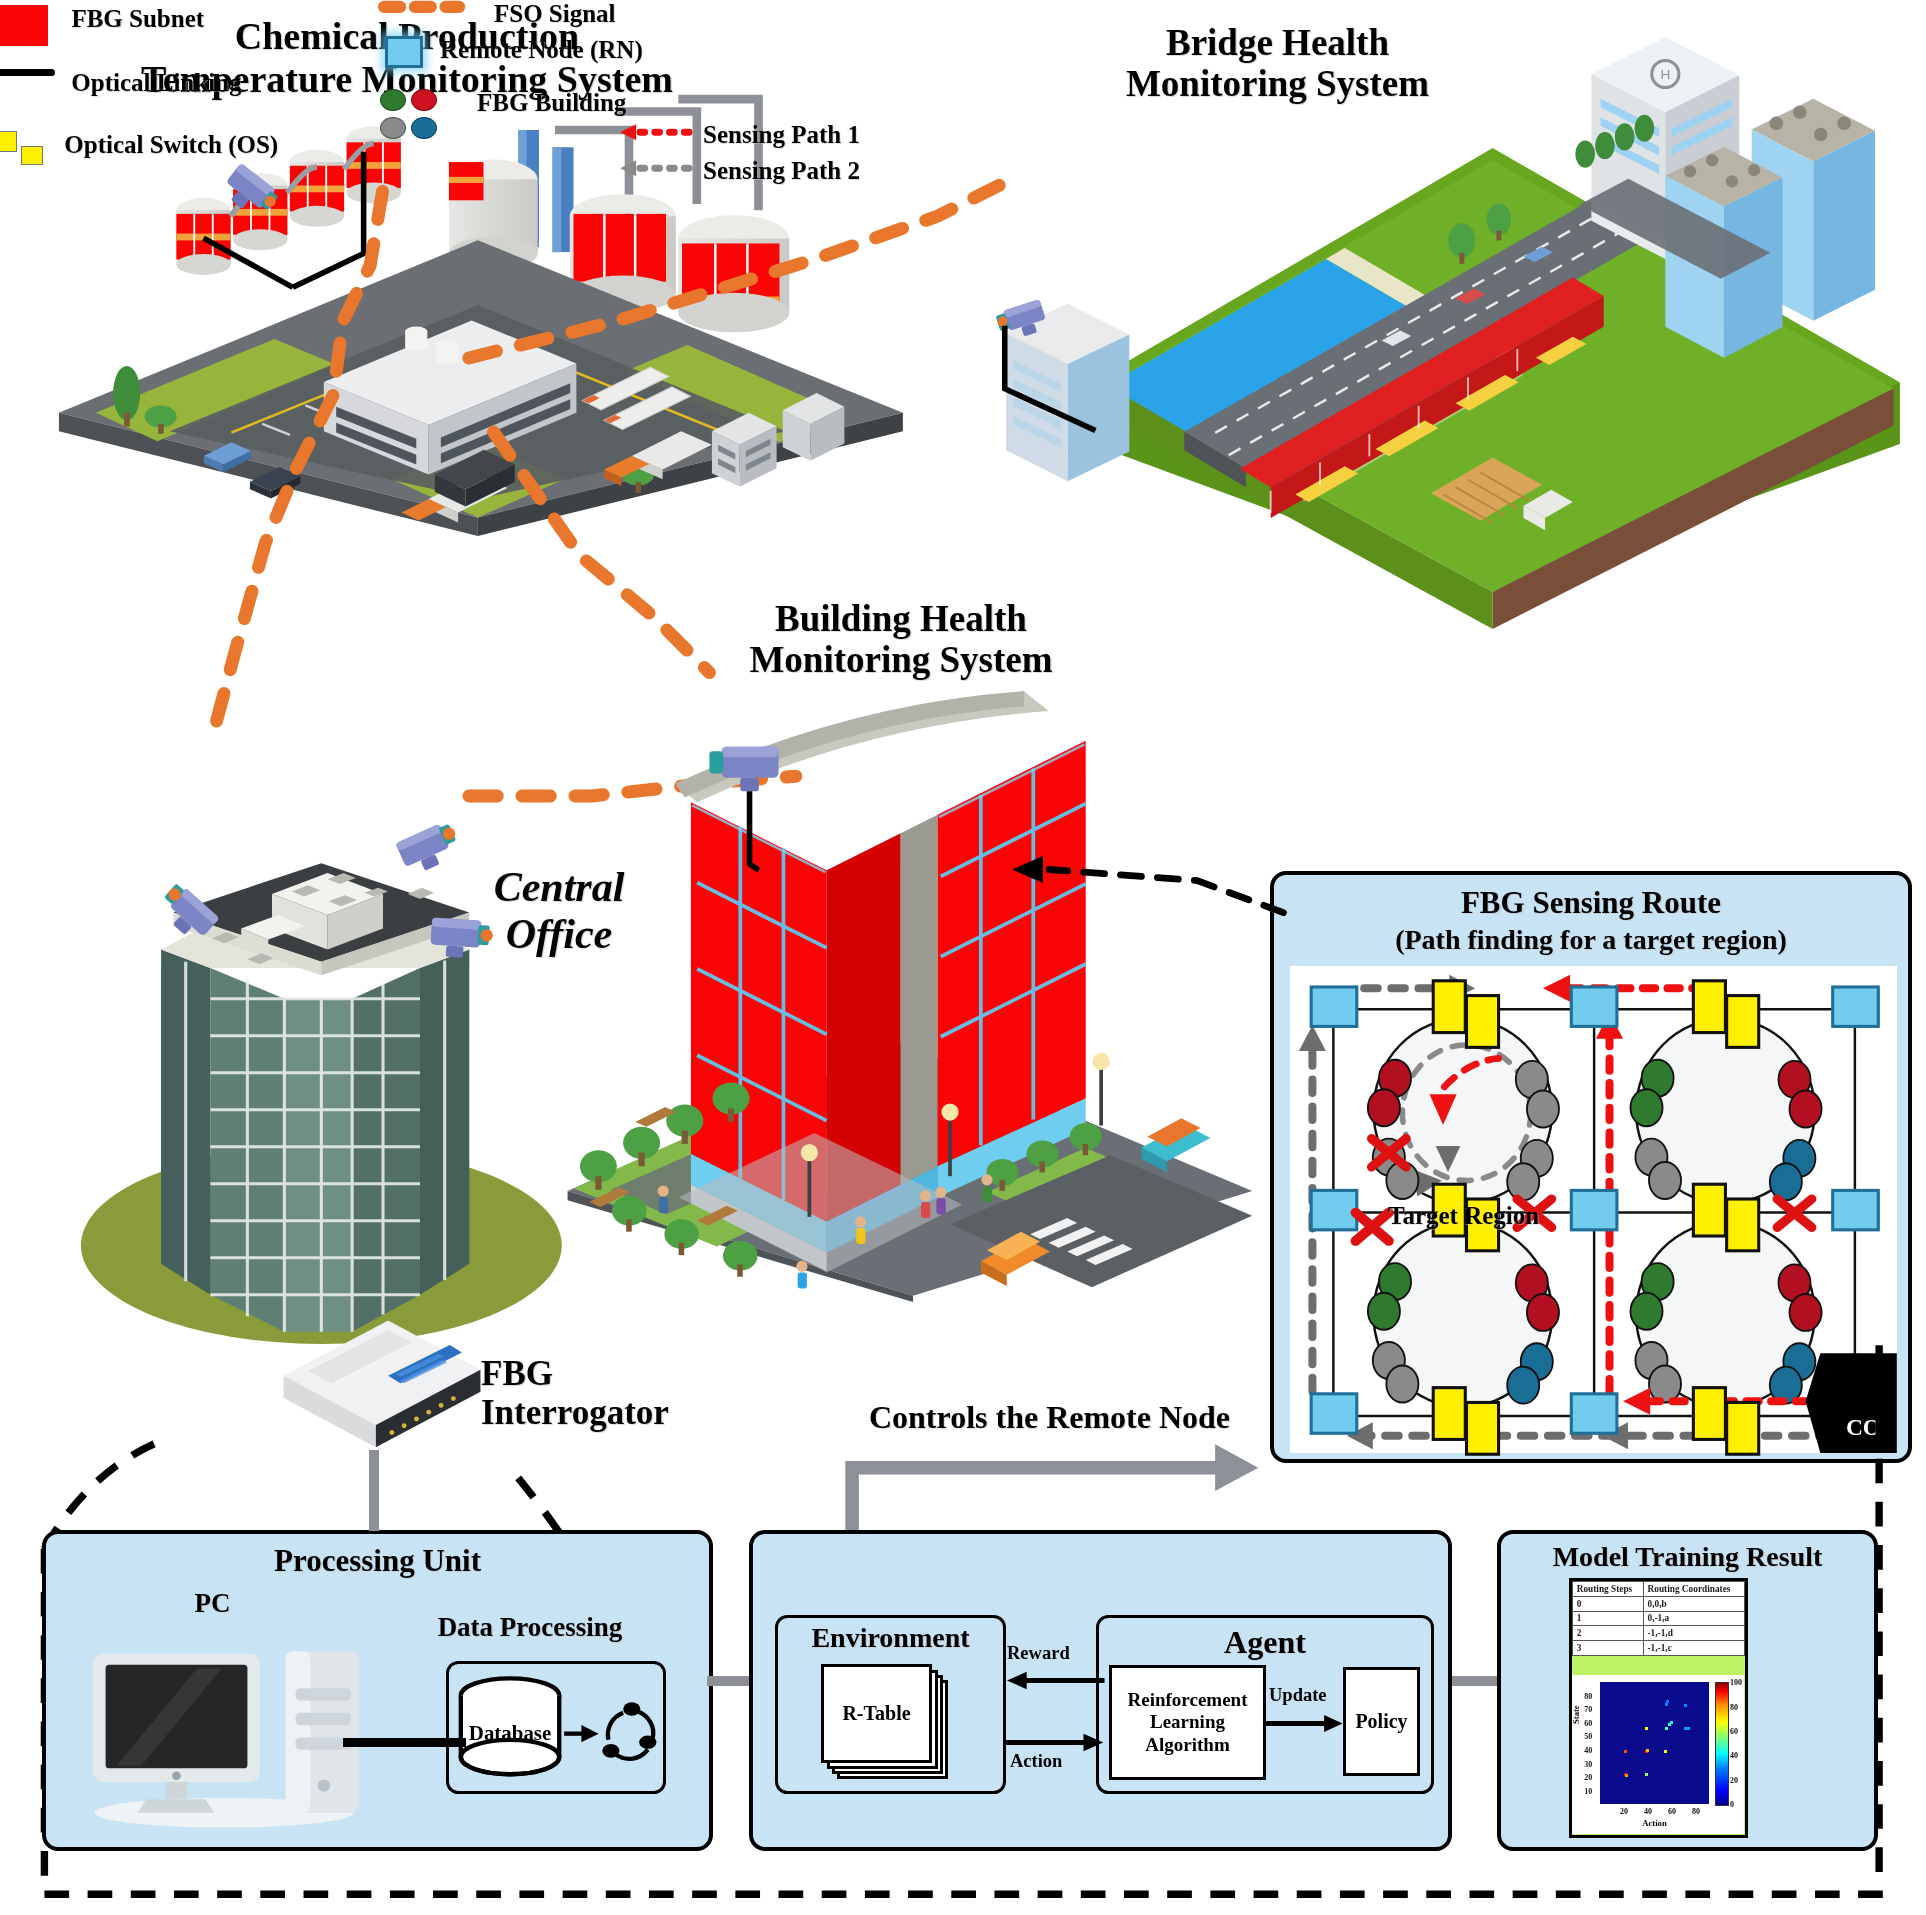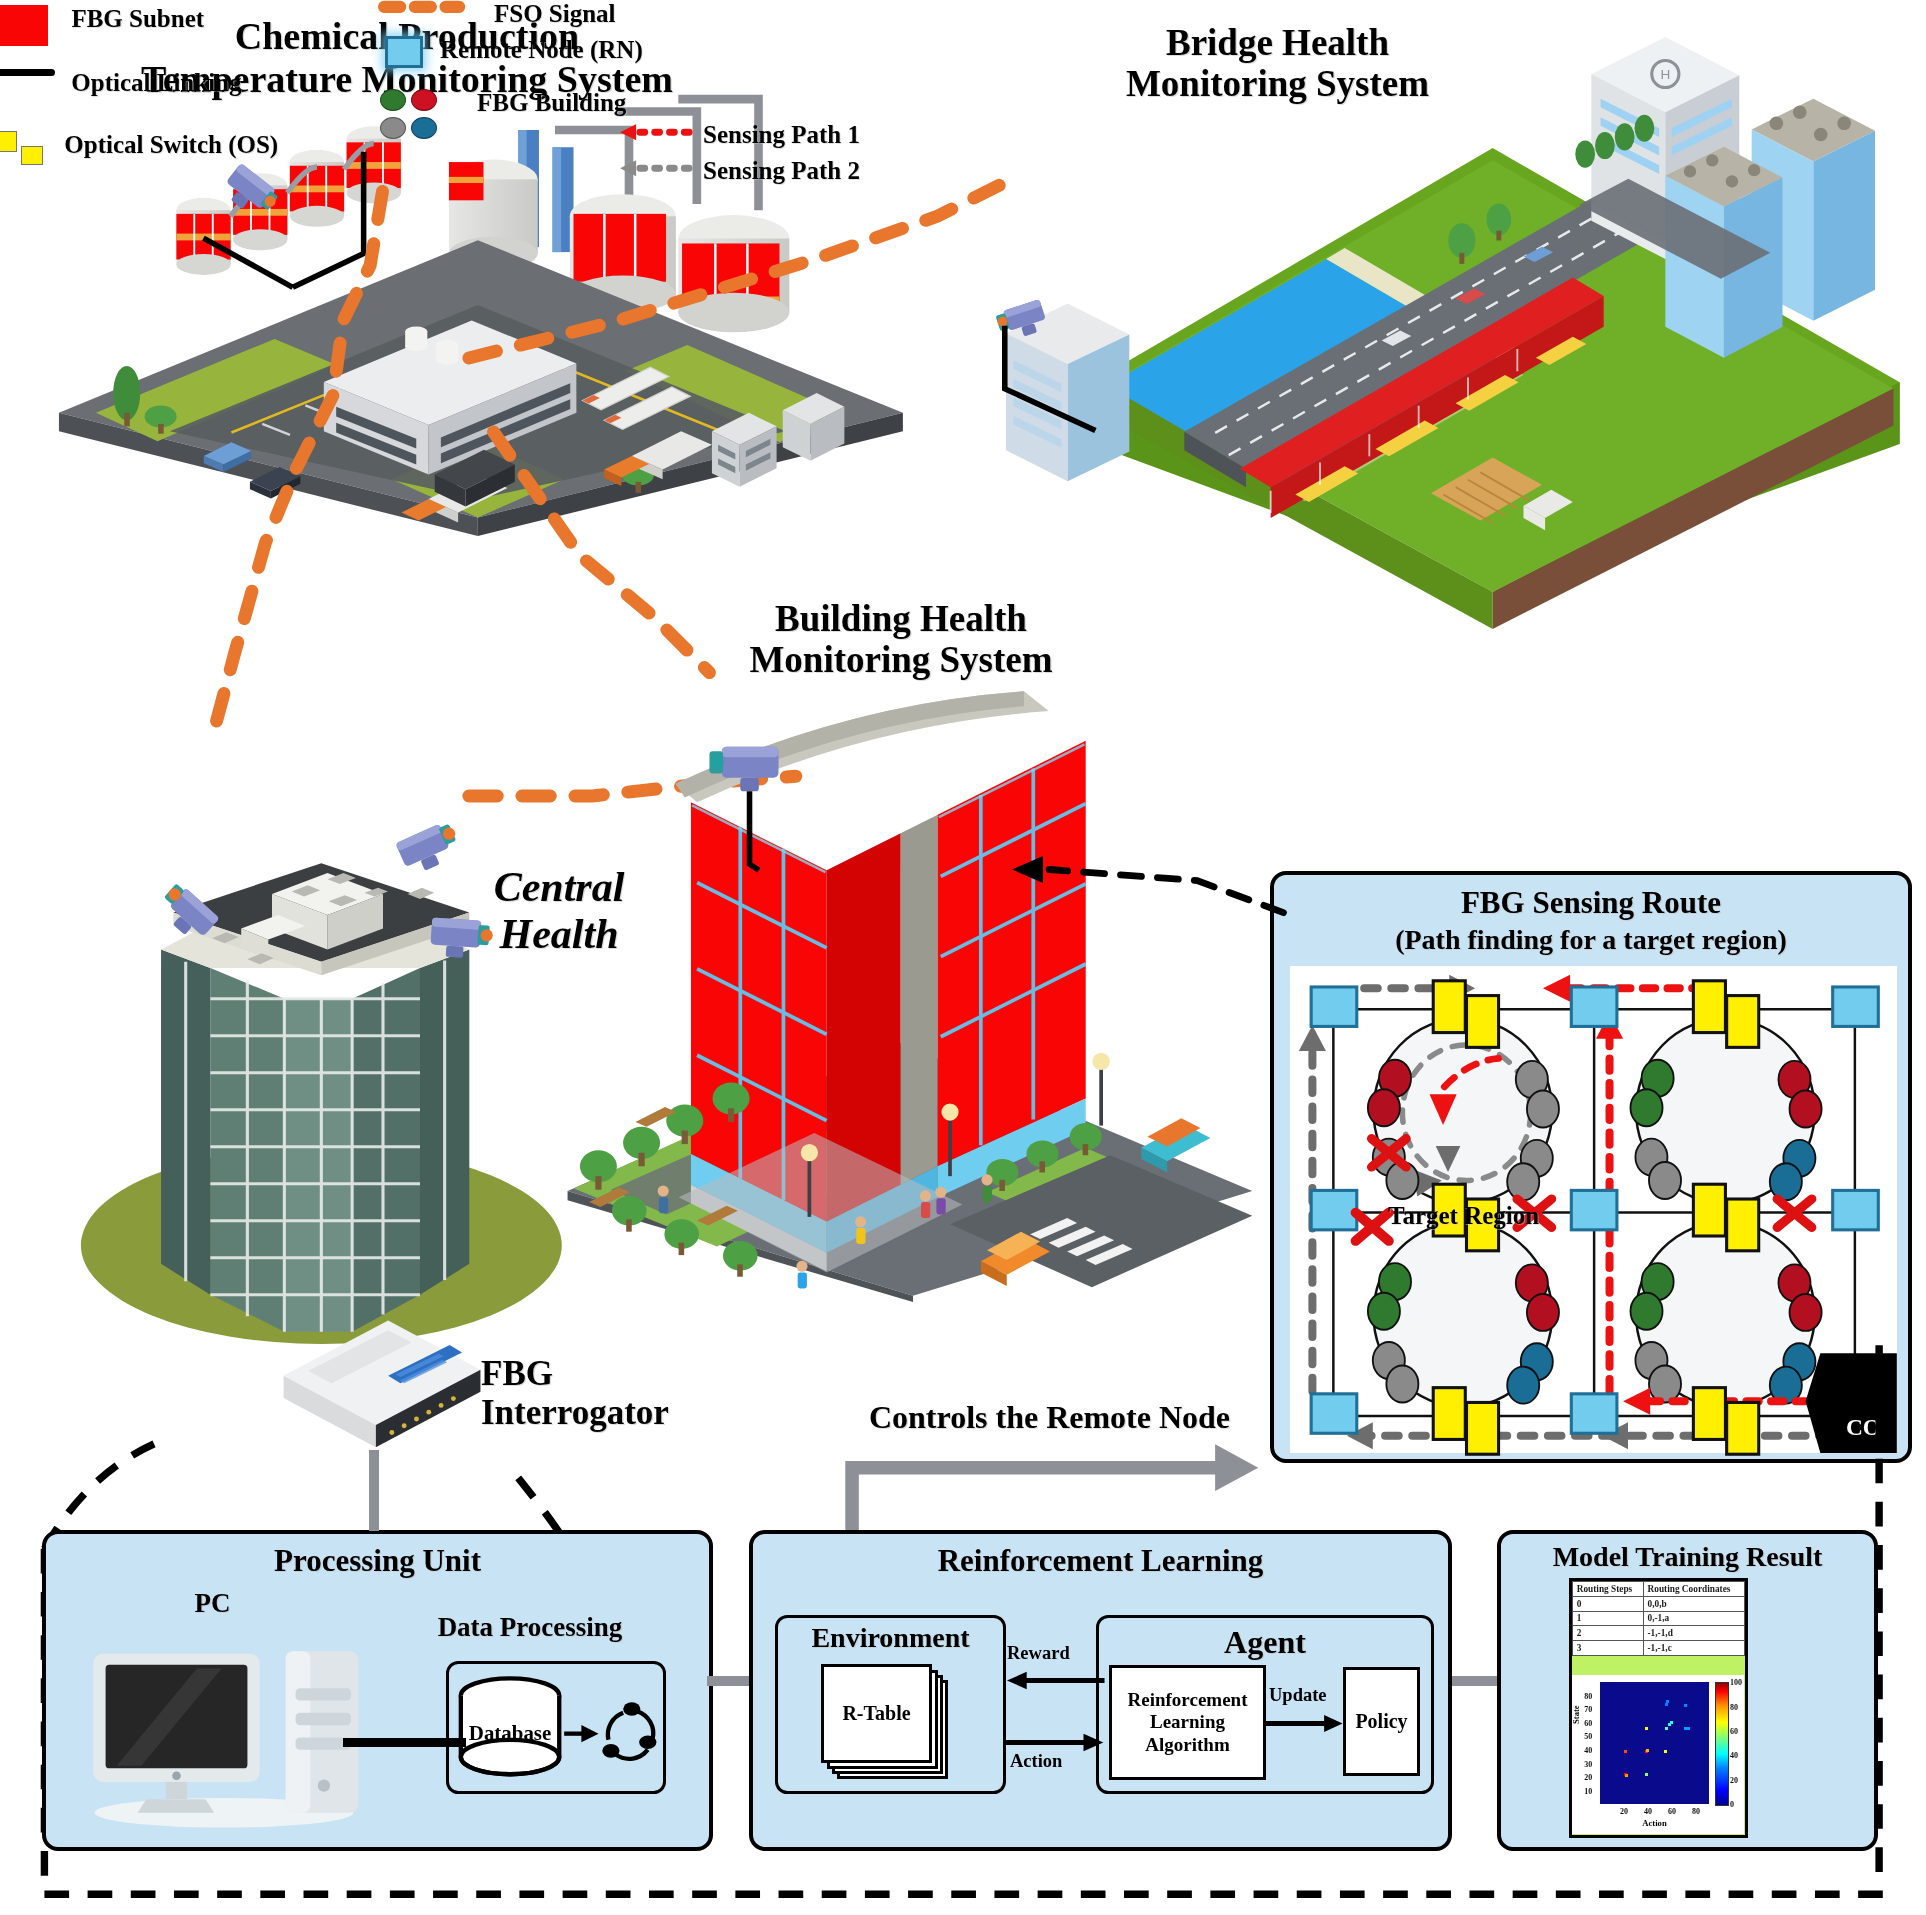--- a/index.html
+++ b/index.html
@@ -532,21 +532,21 @@
     <rect x="0" y="0" width="80" height="15" rx="6" fill="#9aa2d8"></rect>
     <rect x="76" y="7" width="18" height="32" rx="4" fill="#2c9c9c"></rect>
     <circle cx="90" cy="23" r="10" fill="#e8762c"></circle>
     <rect x="26" y="44" width="28" height="18" rx="4" fill="#6b74b4"></rect>
   </g>
 </svg>
 </div>
 
 <div class="abs ttl" style="left:457px;top:864px;width:204px;font-size:42px;font-style:italic;">
   <div>Central</div>
-  <div>Health</div>
+  <div>Office</div>
 </div>
 
 <div class="abs" style="left:265px;top:1302px;width:234px;height:160px;">
 <svg width="234" height="160" viewBox="0 0 380 260">
   <polygon points="30,120 200,30 350,110 180,200" fill="#f0f1f2"></polygon>
   <polygon points="30,120 180,200 180,236 30,156" fill="#d9dbdd"></polygon>
   <polygon points="180,200 350,110 350,146 180,236" fill="#2a2d31"></polygon>
   <polygon points="70,112 200,46 238,66 108,132" fill="#e2e4e6"></polygon>
   <polygon points="200,120 300,70 320,82 220,132" fill="#2d6fc0"></polygon>
   <g fill="#4d8fe0" opacity=".75">
@@ -1019,21 +1019,20 @@
   <div class="abs" style="left:297px;top:204px;width:123px;height:8.6px;background:#000;"></div>
 </div>
 
 <div class="abs" style="left:369px;top:1450px;width:10px;height:81px;background:#8d9096;"></div>
 
 <div class="abs" style="left:707px;top:1676px;width:47px;height:10px;background:#8d9096;"></div>
 
 <div class="abs" style="left:1447px;top:1676px;width:53px;height:10px;background:#8d9096;"></div>
 
 <div class="panel" style="left:749px;top:1530px;width:703px;height:321px;">
-  <div class="panel-ttl" style="margin-top:8.6px;">Reinforcement Learning</div>
 
   <div class="ibox" style="left:22px;top:81px;width:231px;height:179px;">
     <div class="sub" style="margin-top:3.7px;font-size:28px;">Environment</div>
 
     <div class="abs" style="left:43px;top:46px;width:148px;height:117px;">
       <div class="abs" style="left:16px;top:16px;width:105px;height:93px;background:#fff;border:3.1px solid #000;"></div>
       <div class="abs" style="left:11px;top:11px;width:105px;height:93px;background:#fff;border:3.1px solid #000;"></div>
       <div class="abs" style="left:6.2px;top:6.2px;width:105px;height:93px;background:#fff;border:3.1px solid #000;"></div>
       <div class="abs" style="left:0;top:0;width:105px;height:93px;background:#fff;border:3.1px solid #000;
                   display:flex;align-items:center;justify-content:center;">

